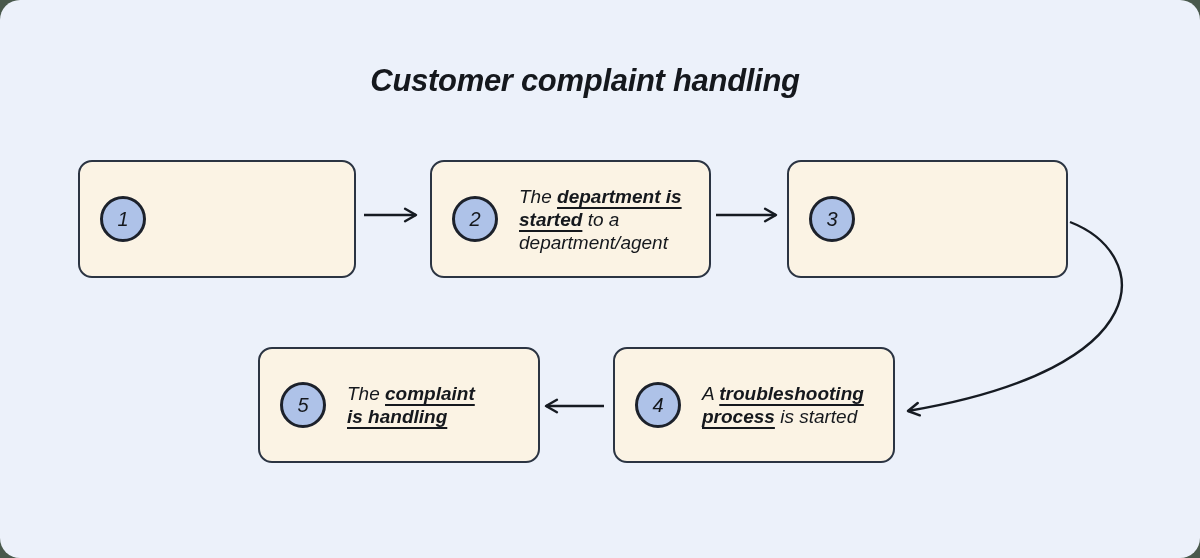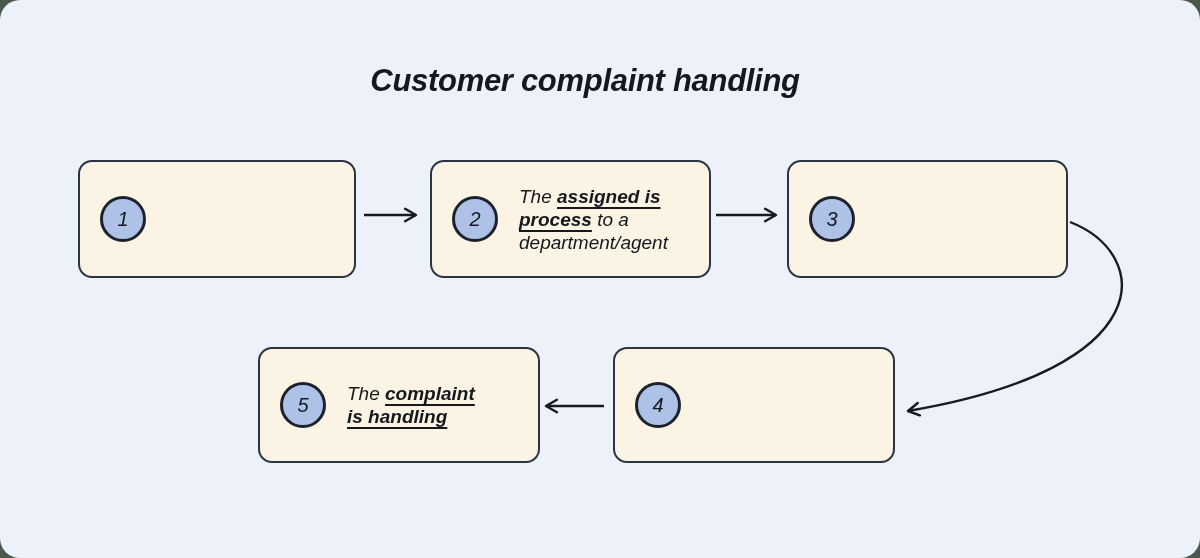--- a/index.html
+++ b/index.html
@@ -115,33 +115,34 @@
   <div class="node" id="n1">
     <div class="badge">
       <span>1</span>
     </div>
   </div>
 
   <div class="node" id="n2">
     <div class="badge">
       <span>2</span>
     </div>
-    <div class="txt"><span>The </span><span class="em">assigned is</span><br><span class="em">process</span><span> to a</span><br><span>department/agent</span></div>
+    <div class="txt"><span>The </span><span class="em">department is</span><br><span class="em">started</span><span> to a</span><br><span>department/agent</span></div>
   </div>
 
   <div class="node" id="n3">
     <div class="badge">
       <span>3</span>
     </div>
   </div>
 
   <div class="node" id="n4">
     <div class="badge">
       <span>4</span>
     </div>
+    <div class="txt"><span>A </span><span class="em">troubleshooting</span><br><span class="em">process</span><span> is started</span></div>
   </div>
 
   <div class="node" id="n5">
     <div class="badge">
       <span>5</span>
     </div>
     <div class="txt"><span>The </span><span class="em">complaint</span><br><span class="em">is handling</span></div>
   </div>
 
 </div>

